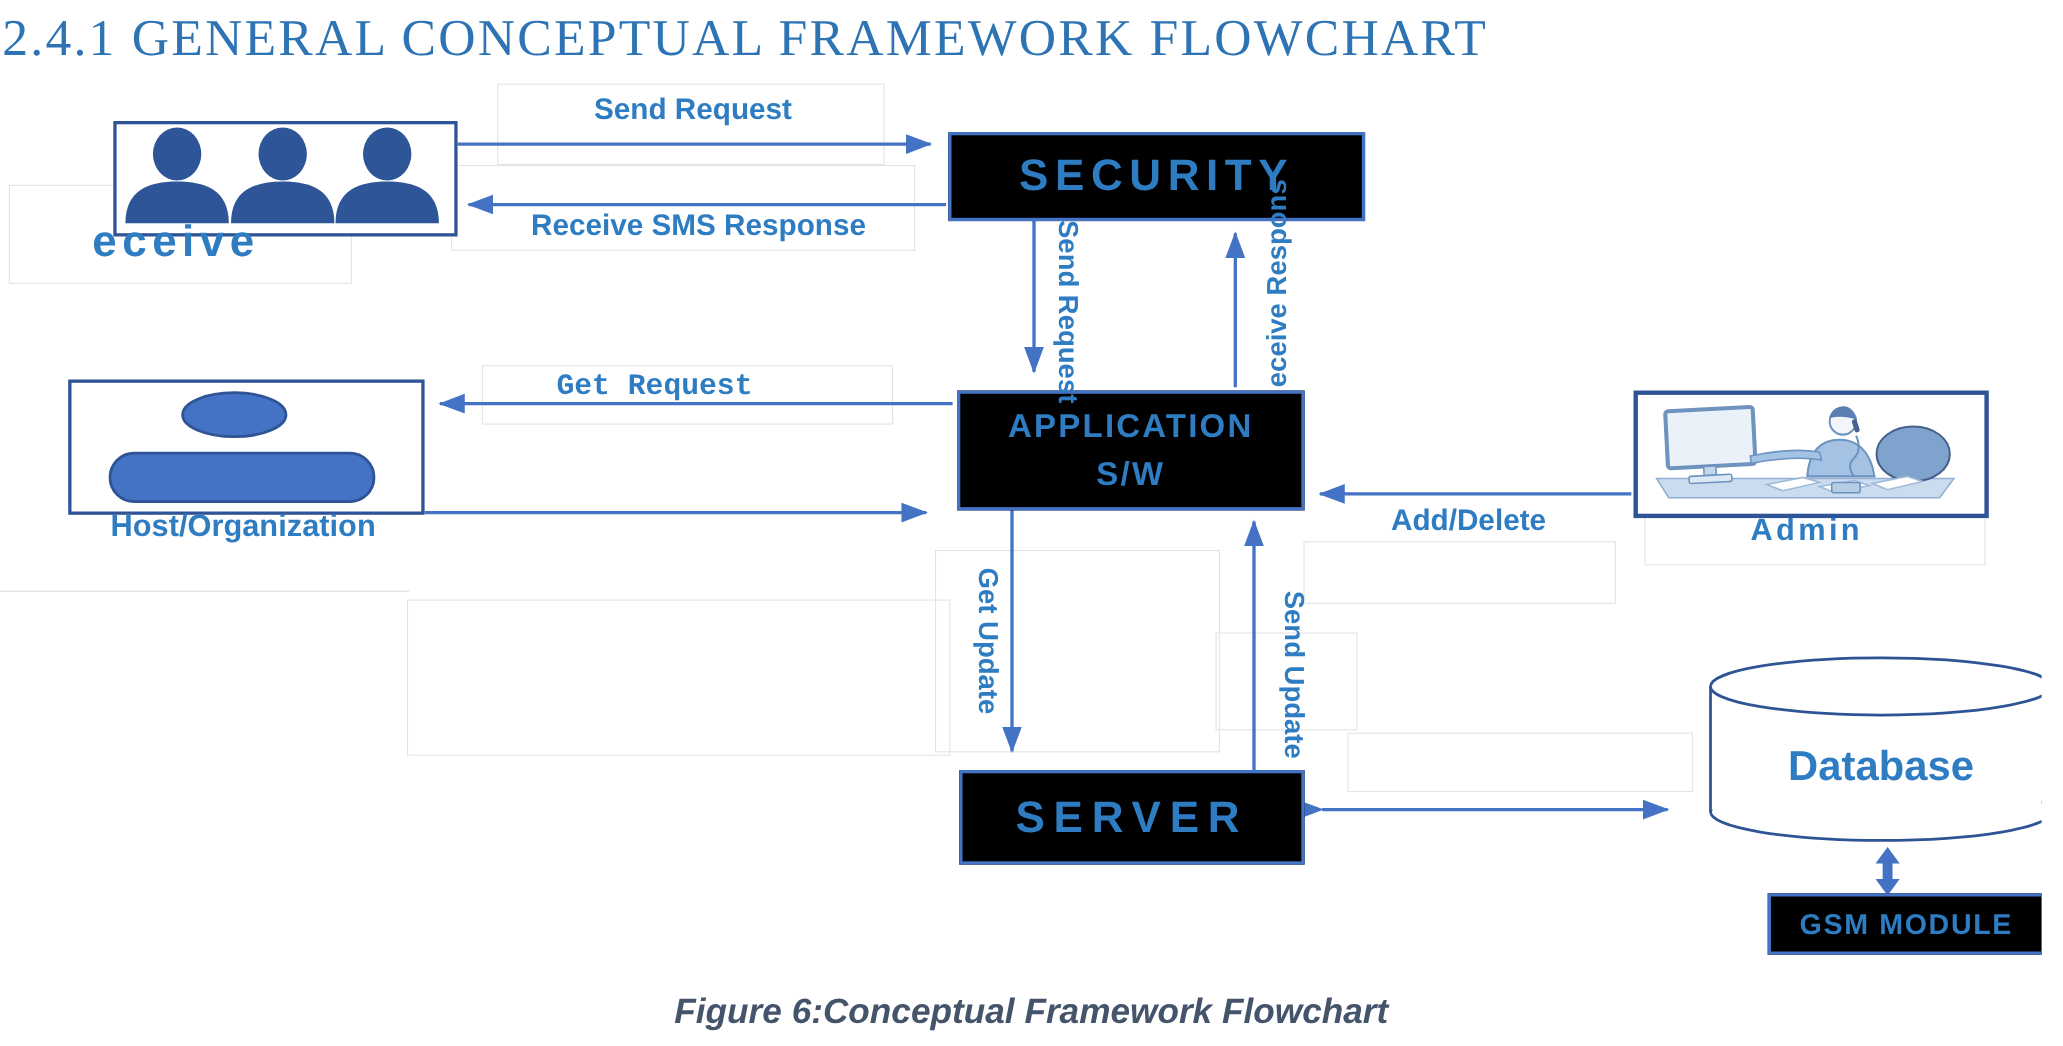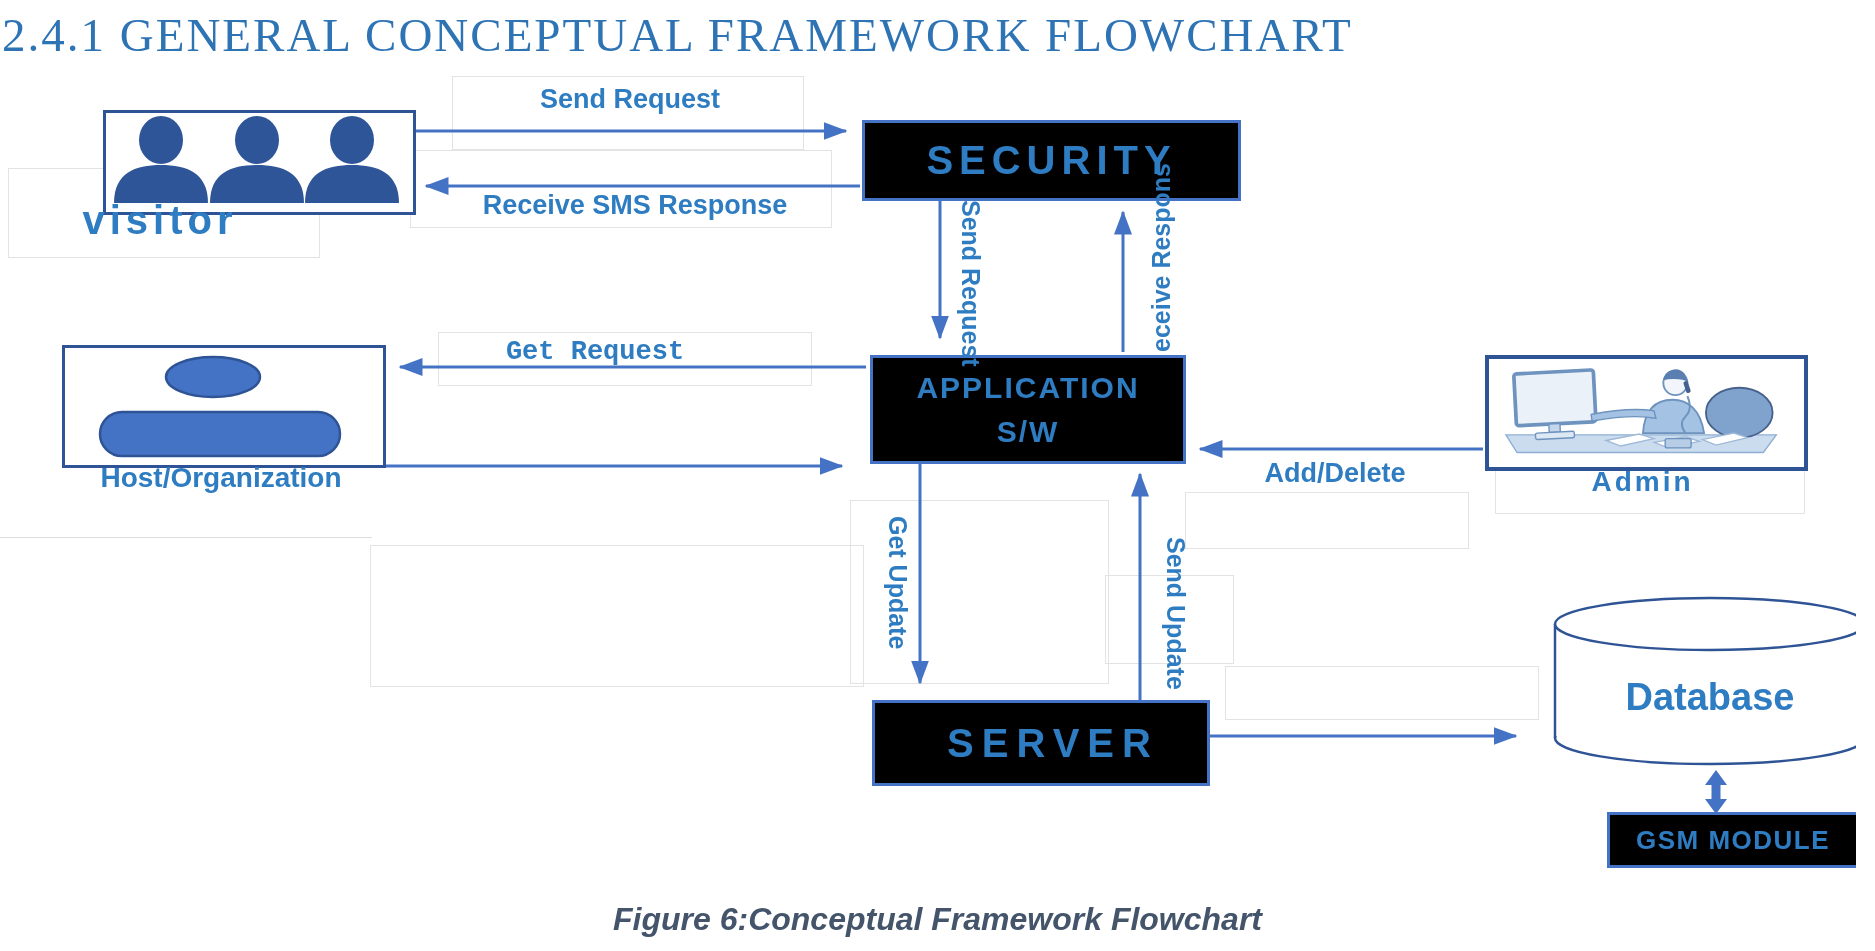--- a/index.html
+++ b/index.html
@@ -41,21 +41,21 @@
     color:var(--text-blue);font-size:25px;font-weight:600;
   }
   .cw{transform:rotate(90deg);}
   .ccw{transform:rotate(-90deg);}
   .caption{
     position:absolute;left:0;top:901px;width:1875px;text-align:center;
     font-size:32px;font-weight:700;font-style:italic;color:var(--caption);white-space:nowrap;
   }
   .security{left:862px;top:120px;width:373px;height:75px;font-size:40px;letter-spacing:6px;}
   .application{left:870px;top:355px;width:310px;height:103px;font-size:30px;letter-spacing:2px;flex-direction:column;line-height:1.45;}
-  .server{left:872px;top:700px;width:308px;height:80px;font-size:40px;letter-spacing:8px;padding-left:24px;}
+  .server{left:872px;top:700px;width:308px;height:80px;font-size:40px;letter-spacing:8px;}
   .gsm{left:1607px;top:812px;width:246px;height:50px;font-size:26px;letter-spacing:1.5px;}
   .visitor-img{left:103px;top:110px;width:307px;height:99px;}
   .host-img{left:62px;top:345px;width:318px;height:117px;}
   .admin-img{left:1485px;top:355px;width:315px;height:108px;border-width:4px;}
   .db-wrap{position:absolute;left:1552px;top:596px;width:316px;height:172px;}
   .db-label{left:1552px;top:676px;width:316px;font-size:38px;}
 </style>
 </head>
 <body>
 
@@ -129,21 +129,21 @@
           <ellipse cx="0" cy="27" rx="22" ry="24"></ellipse>
           <path d="M-47,90 C-47,60 -26,52 0,52 C26,52 47,60 47,90 Z"></path>
         </g>
         <g transform="translate(246,0)">
           <ellipse cx="0" cy="27" rx="22" ry="24"></ellipse>
           <path d="M-47,90 C-47,60 -26,52 0,52 C26,52 47,60 47,90 Z"></path>
         </g>
       </g>
     </svg>
   </div>
-  <div class="node-label" style="left:10px;top:198px;width:300px;font-size:40px;letter-spacing:5px;">visitor</div>
+  <div class="node-label" style="left:10px;top:198px;width:300px;font-size:40px;letter-spacing:5px;">eceive</div>
 
   <div class="box security">SECURITY</div>
 
   <div class="box application">
     <span>APPLICATION</span>
     <span>S/W</span>
   </div>
 
   <div class="imgbox host-img">
     <svg width="312" height="111" viewBox="0 0 312 111">

